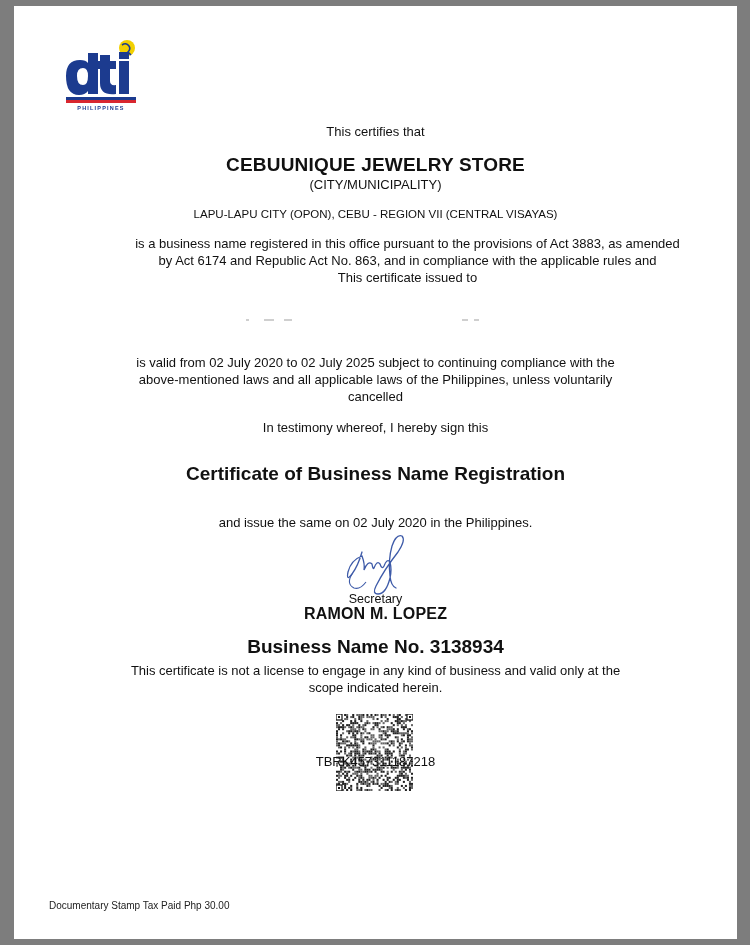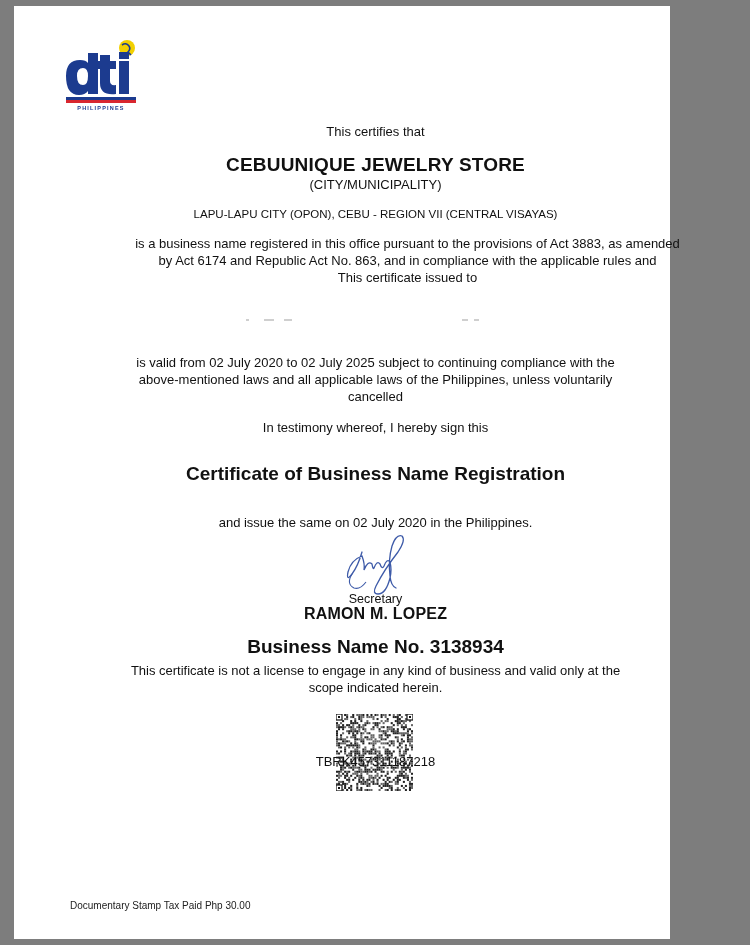--- a/index.html
+++ b/index.html
@@ -5,40 +5,40 @@
   html, body { margin: 0; padding: 0; }
   body {
     width: 750px; height: 945px;
     background: #7d7d7d;
     position: relative; overflow: hidden;
     font-family: "Liberation Sans", sans-serif;
     color: #111;
   }
   .page {
     position: absolute; left: 14px; top: 6px;
-    width: 656px; height: 933px;
+    width: 723px; height: 933px;
     background: #ffffff;
   }
   .abs { position: absolute; left: 0; width: 723px; text-align: center; }
   .logo { position: absolute; left: 50px; top: 32px; width: 74px; height: 74px; }
   .t13 { font-size: 13px; line-height: 17px; }
   .t11 { font-size: 13px; line-height: 14px; }
   .biz-name { font-size: 19px; font-weight: bold; letter-spacing: 0.2px; }
   .cert-title { font-size: 19px; font-weight: bold; }
   .bn-no { font-size: 19px; font-weight: bold; }
   .redacted {
     position: absolute; left: 230px; top: 313px; width: 250px; height: 4px;
   }
   .redacted span { position: absolute; top: 0; height: 2px; background: #cfcfcf; }
   .signature { position: absolute; left: 320px; top: 524px; width: 100px; height: 70px; }
   .signer { font-size: 16px; font-weight: bold; letter-spacing: 0.2px; margin-top: 34px; }
   .qr {
     position: absolute; left: 322px; top: 708px; width: 77px; height: 77px;
   }
-  .footer-note { position: absolute; left: 56px; top: 894px; font-size: 10px; color: #222; }
+  .footer-note { position: absolute; left: 35px; top: 894px; font-size: 10px; color: #222; }
 </style>
 </head>
 <body>
 
 <div class="page">
 
   <div class="logo">
     <svg width="74" height="74" viewBox="0 0 74 74">
 
       <circle cx="63" cy="10" r="8" fill="#f2d000"></circle>

